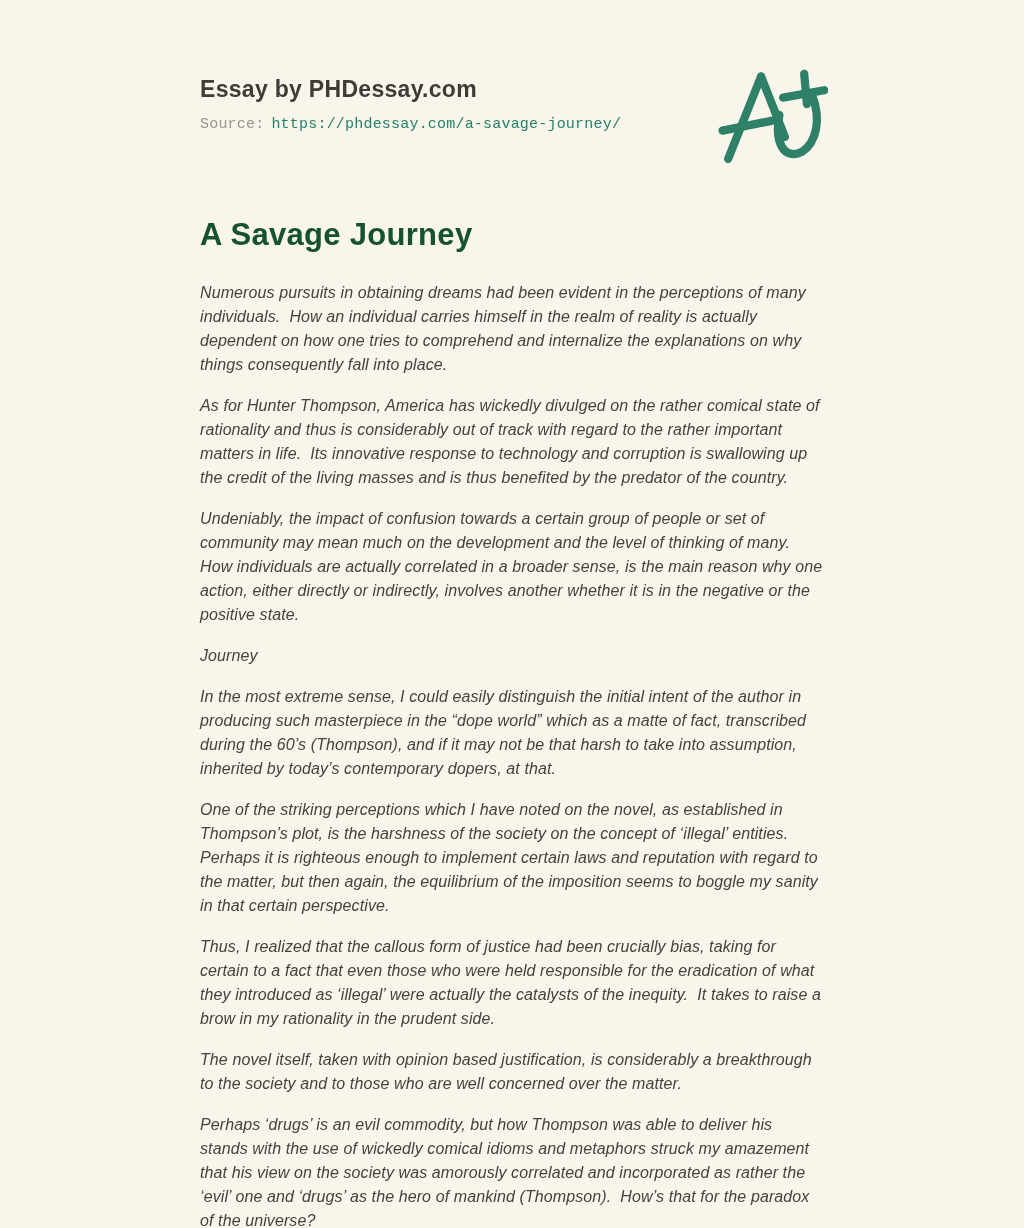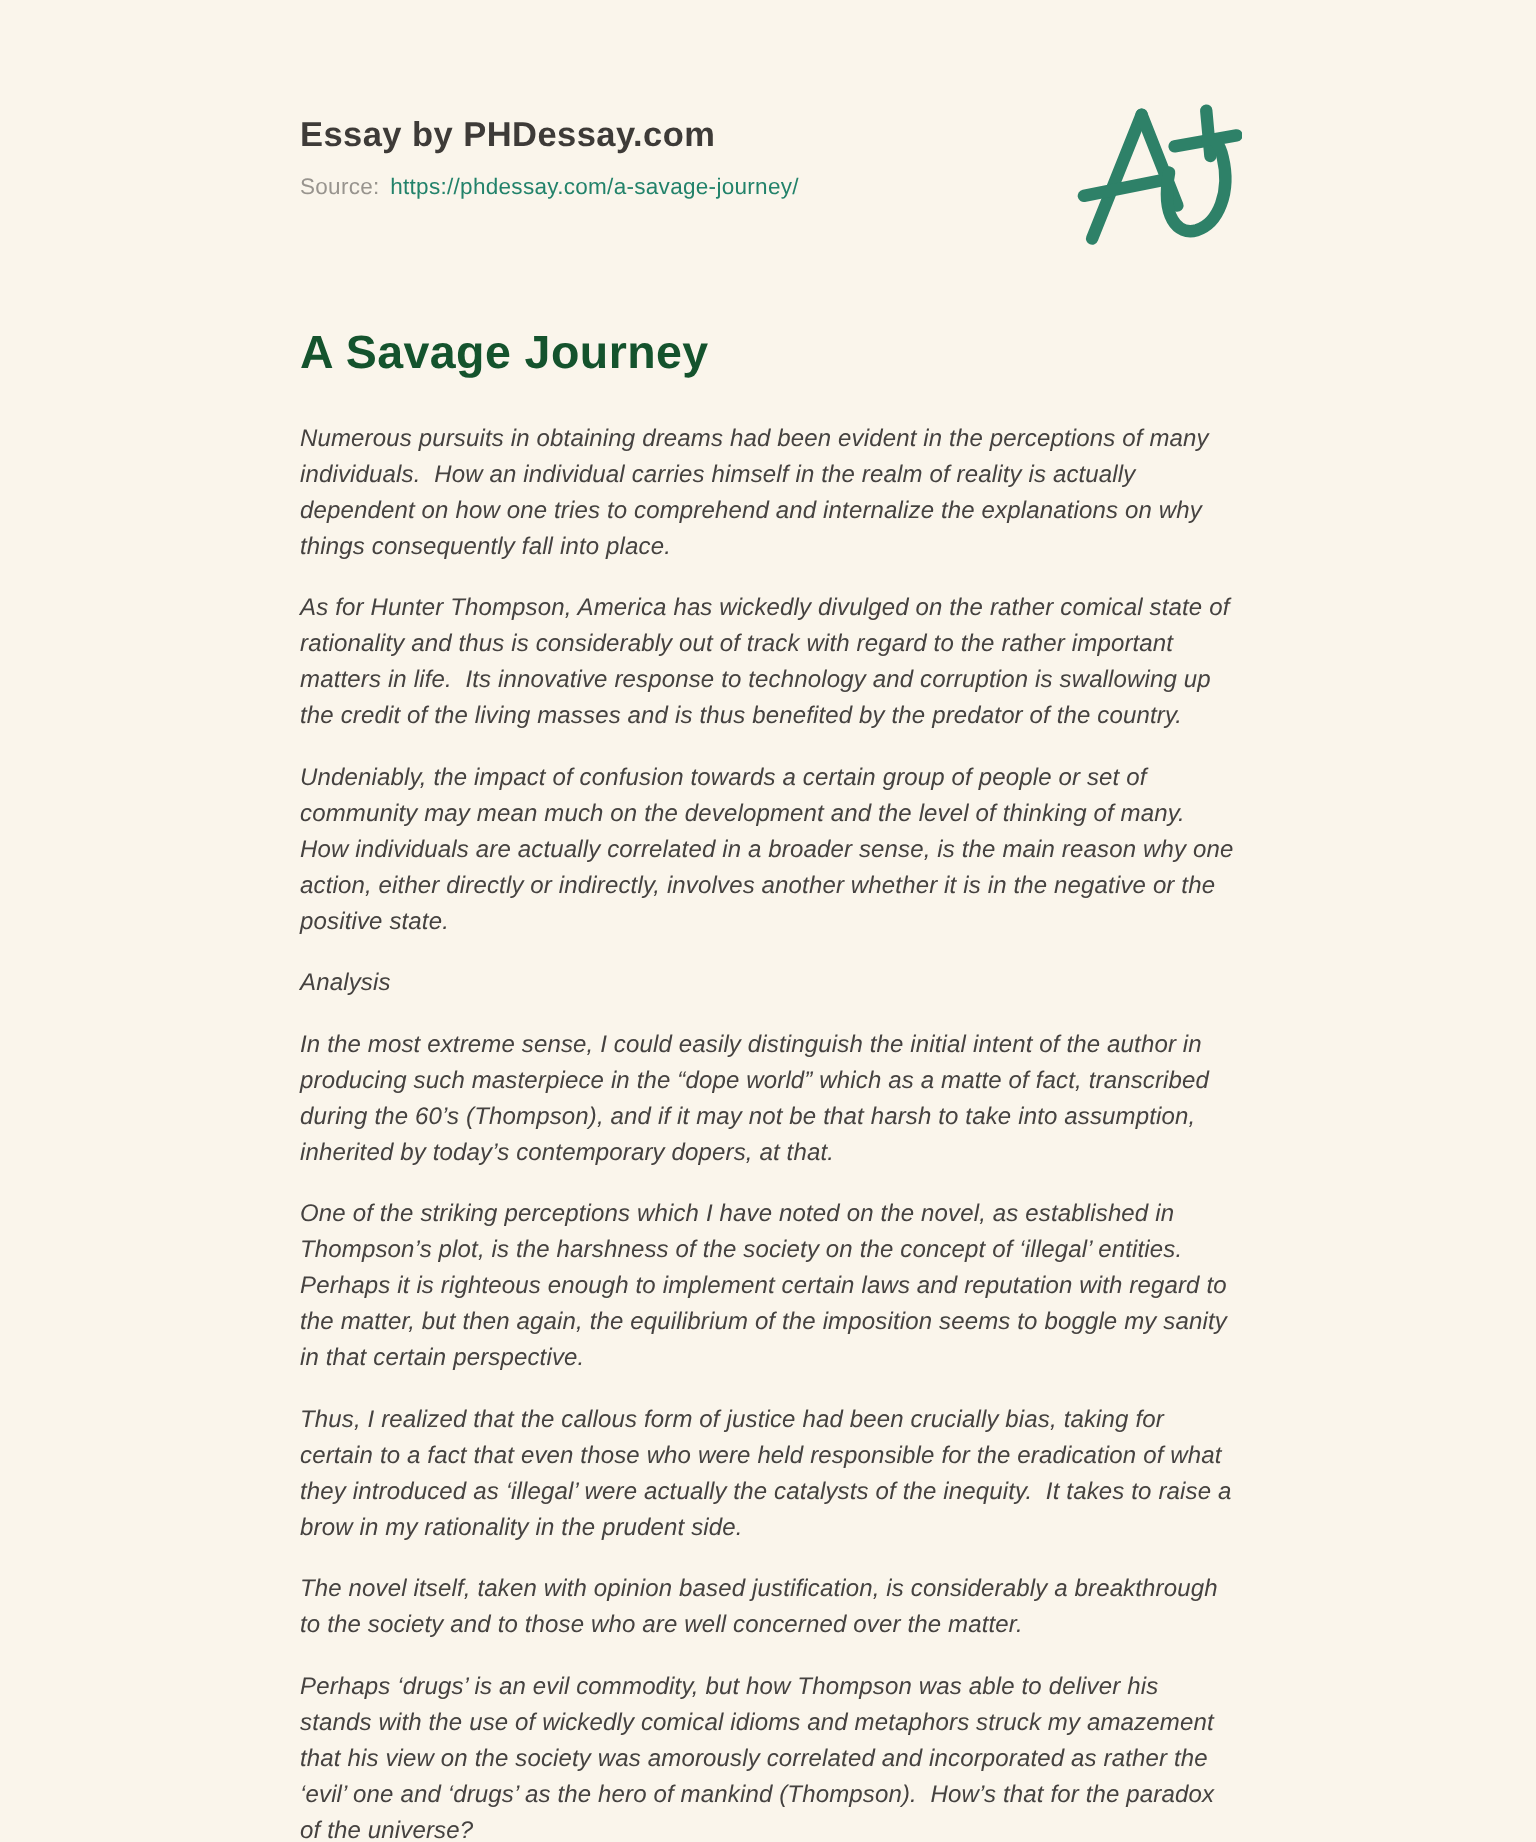--- a/index.html
+++ b/index.html
@@ -22,20 +22,21 @@
     margin: 0;
     font-size: 23px;
     font-weight: 700;
     color: #3E3B38;
     letter-spacing: 0.3px;
   }
   .source-line {
     margin-top: 13px;
     font-size: 15px;
     letter-spacing: 0.2px;
+    font-family: Liberation Mono, monospace;
   }
   .source-label { color: #98948E; margin-right: 7px; }
   .source-link { color: #22826A; text-decoration: none; }
   .logo {
     position: absolute;
     top: 60px;
     right: 92px;
     width: 110px;
     height: 110px;
   }
@@ -83,21 +84,21 @@
     </div>
   </header>
 
   <main>
     <h2 class="essay-title">A Savage Journey</h2>
 
     <div class="essay-body">
       <p>Numerous pursuits in obtaining dreams had been evident in the perceptions of many individuals.  How an individual carries himself in the realm of reality is actually dependent on how one tries to comprehend and internalize the explanations on why things consequently fall into place.</p>
       <p>As for Hunter Thompson, America has wickedly divulged on the rather comical state of rationality and thus is considerably out of track with regard to the rather important matters in life.  Its innovative response to technology and corruption is swallowing up the credit of the living masses and is thus benefited by the predator of the country.</p>
       <p>Undeniably, the impact of confusion towards a certain group of people or set of community may mean much on the development and the level of thinking of many.  How individuals are actually correlated in a broader sense, is the main reason why one action, either directly or indirectly, involves another whether it is in the negative or the positive state.</p>
-      <p>Analysis</p>
+      <p>Journey</p>
       <p>In the most extreme sense, I could easily distinguish the initial intent of the author in producing such masterpiece in the “dope world” which as a matte of fact, transcribed during the 60’s (Thompson), and if it may not be that harsh to take into assumption, inherited by today’s contemporary dopers, at that.</p>
       <p>One of the striking perceptions which I have noted on the novel, as established in Thompson’s plot, is the harshness of the society on the concept of ‘illegal’ entities.  Perhaps it is righteous enough to implement certain laws and reputation with regard to the matter, but then again, the equilibrium of the imposition seems to boggle my sanity in that certain perspective.</p>
       <p>Thus, I realized that the callous form of justice had been crucially bias, taking for certain to a fact that even those who were held responsible for the eradication of what they introduced as ‘illegal’ were actually the catalysts of the inequity.  It takes to raise a brow in my rationality in the prudent side.</p>
       <p>The novel itself, taken with opinion based justification, is considerably a breakthrough to the society and to those who are well concerned over the matter.</p>
       <p>Perhaps ‘drugs’ is an evil commodity, but how Thompson was able to deliver his stands with the use of wickedly comical idioms and metaphors struck my amazement that his view on the society was amorously correlated and incorporated as rather the ‘evil’ one and ‘drugs’ as the hero of mankind (Thompson).  How’s that for the paradox of the universe?</p>
     </div>
   </main>
 
 </div>
 

